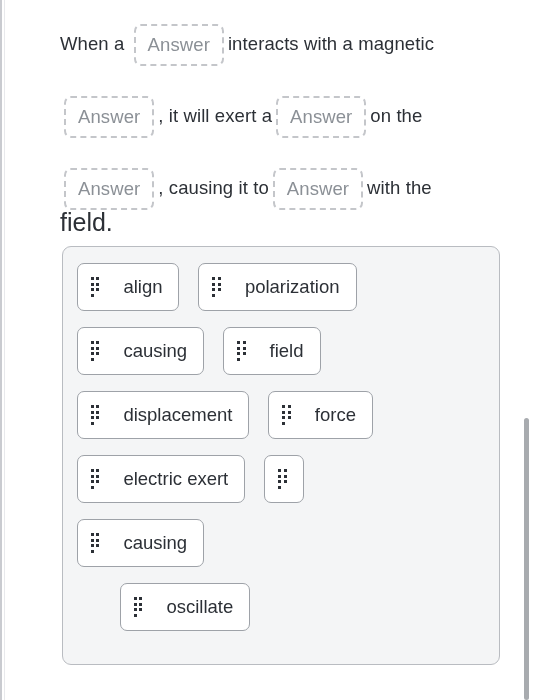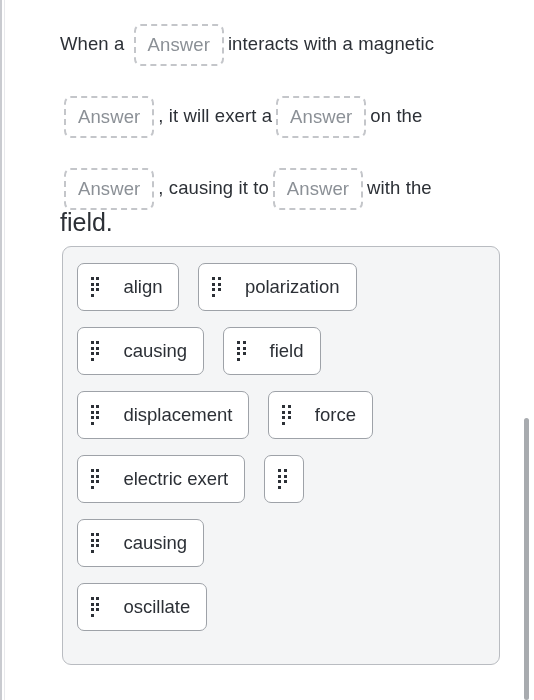--- a/index.html
+++ b/index.html
@@ -81,21 +81,21 @@
     border: 1px solid #b9bcc1;
     border-radius: 9px;
     padding: 16px 14px;
   }
   .wb-row {
     display: flex;
     align-items: center;
     gap: 19px;
     margin-bottom: 16px;
   }
-  .wb-row:last-child { margin-bottom: 0; }
+  .wb-row:last-child { margin-bottom: 0; margin-left: 43px; }
 
   .chip {
     display: inline-flex;
     align-items: center;
     gap: 24px;
     height: 48px;
     padding: 0 16px 0 13px;
     background: #ffffff;
     border: 1px solid #9ea2a8;
     border-radius: 7px;

